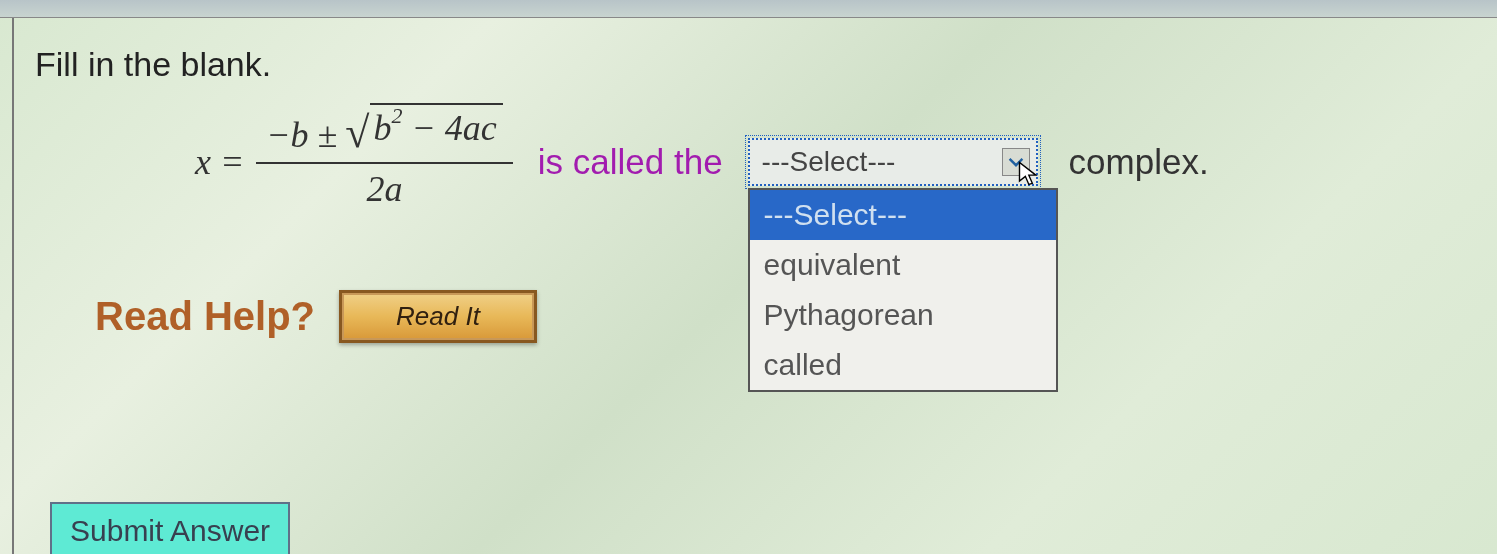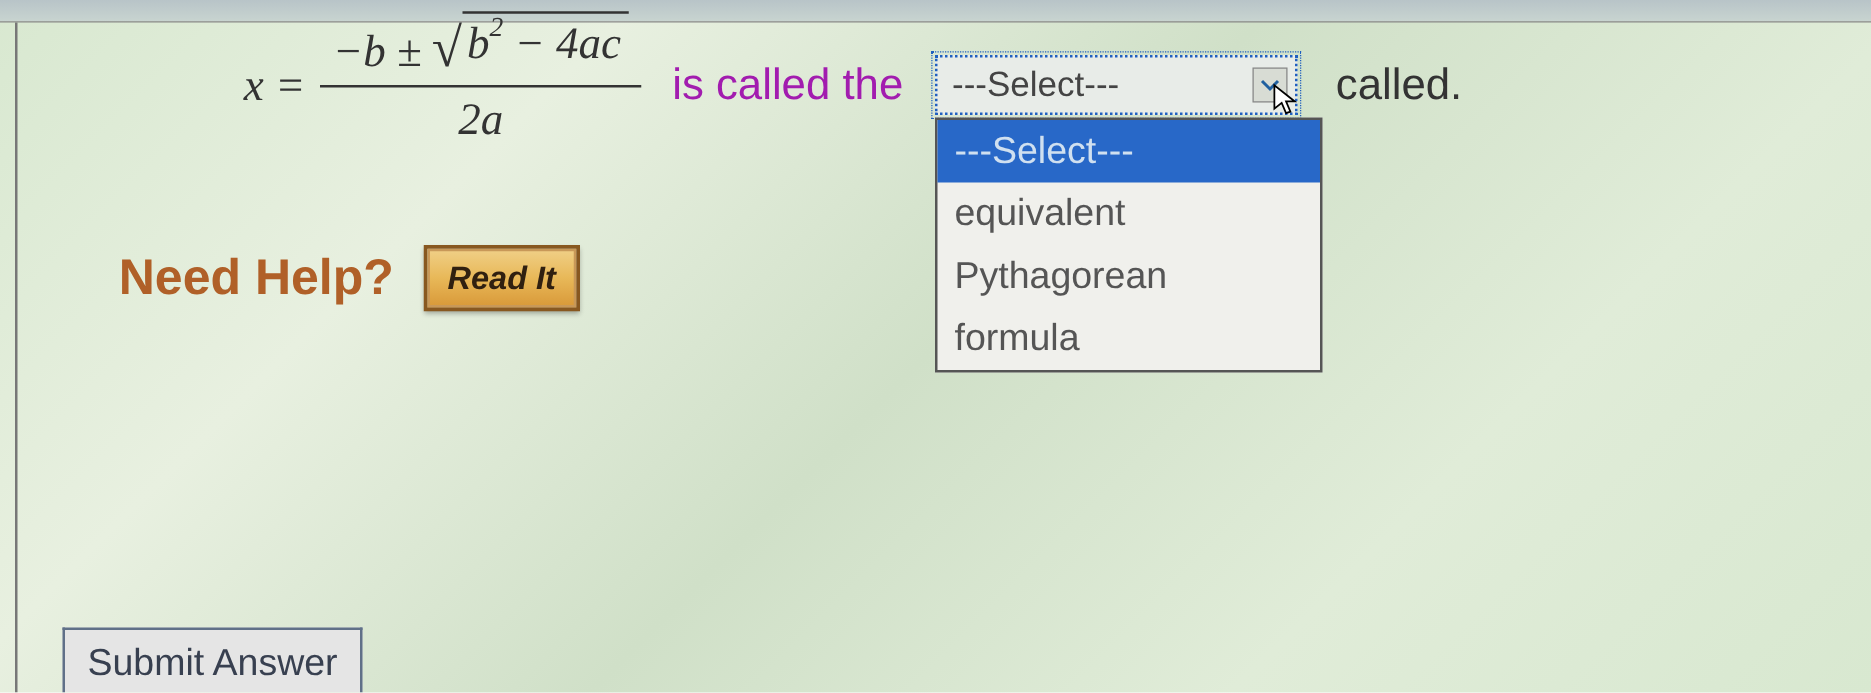--- a/index.html
+++ b/index.html
@@ -169,50 +169,51 @@
   .need-help {
     font-size: 40px;
     font-weight: bold;
     color: #b06028;
     font-family: Arial, sans-serif;
   }
   .read-it-btn {
     background: linear-gradient(to bottom, #f0d088 0%, #e8b858 50%, #d89838 100%);
     border: 3px solid #885820;
     box-shadow: inset 0 0 0 2px #c89858, 0 2px 4px rgba(0,0,0,0.3);
-    padding: 8px 16px;
+    padding: 8px 54px;
     font-size: 26px;
-    font-weight: bold;
+    font-weight: normal;
     font-style: italic;
     color: #302010;
     font-family: Arial, sans-serif;
     cursor: pointer;
   }
   .submit-btn {
     position: absolute;
     bottom: 0;
     left: 50px;
-    background: #e5e5e5;
+    background: #5eead4;
     border: 2px solid #607088;
     border-bottom: none;
     padding: 10px 18px 6px 18px;
     font-size: 30px;
     color: #384050;
     font-family: Verdana, Arial, sans-serif;
     cursor: pointer;
   }
 </style>
 </head>
 <body>
 
 <div class="top-border"></div>
 <div class="left-line"></div>
 
 <div class="container">
 
+  <div class="prompt">Fill in the blank.</div>
 
   <div class="question-row">
     <div class="formula">
       <span class="x-equals">x =</span>
       <span class="fraction">
         <span class="numerator">
           <span>−b ±</span>
           <span class="sqrt-wrap">
             <span class="radical">√</span>
             <span class="under-sqrt">
@@ -235,27 +236,27 @@
             </svg>
         </span>
         <svg class="cursor-pointer" viewBox="0 0 24 24">
           <path d="M3 2 L3 18 L8 14 L11 21 L14 20 L11 13 L17 13 Z" fill="#fff" stroke="#000" stroke-width="1.2"></path>
         </svg>
       </div>
       <div class="dropdown">
         <div class="dropdown-item highlighted">---Select---</div>
         <div class="dropdown-item">equivalent</div>
         <div class="dropdown-item">Pythagorean</div>
-        <div class="dropdown-item">formula</div>
+        <div class="dropdown-item">called</div>
       </div>
     </div>
 
-    <span class="formula-word">called.</span>
+    <span class="formula-word">complex.</span>
   </div>
 
   <div class="help-row">
-    <span class="need-help">Need Help?</span>
+    <span class="need-help">Read Help?</span>
     <button class="read-it-btn">Read It</button>
   </div>
 
   <button class="submit-btn">Submit Answer</button>
 
 </div>
 
 </body></html>

